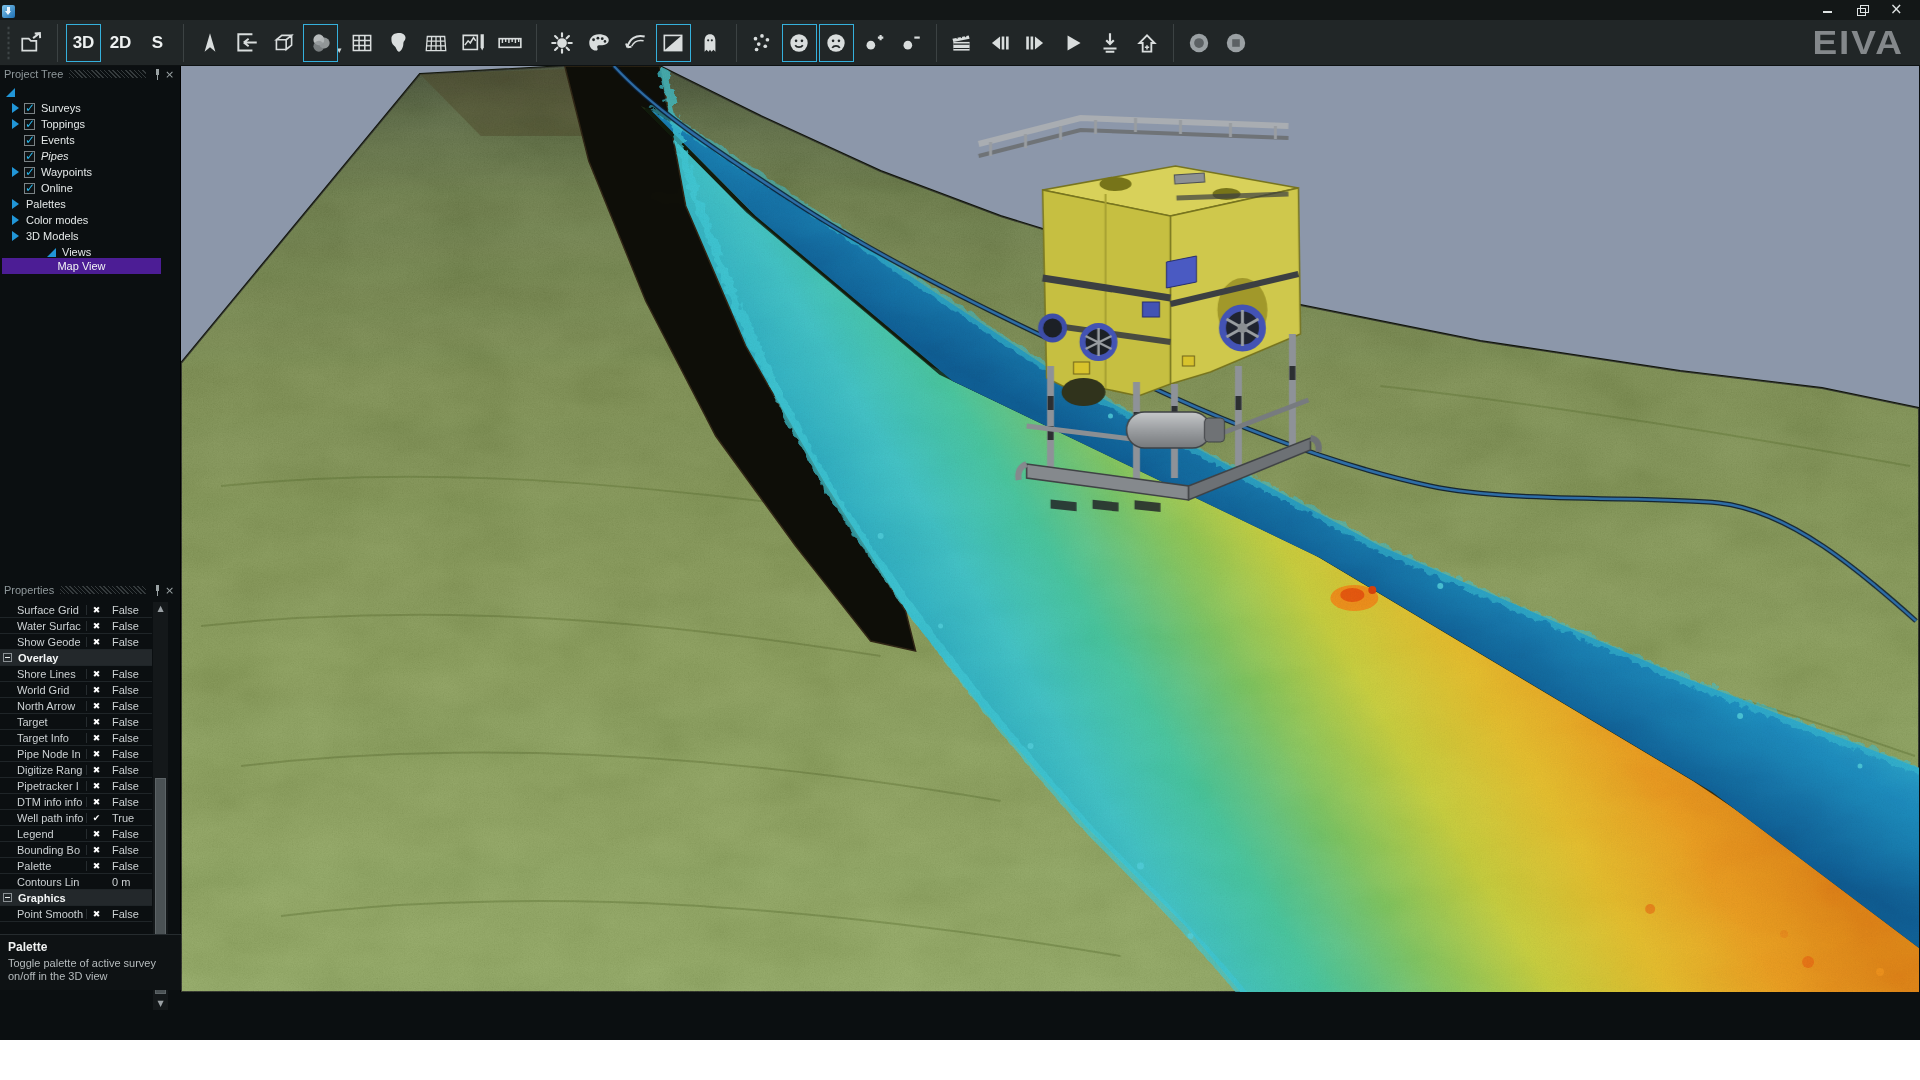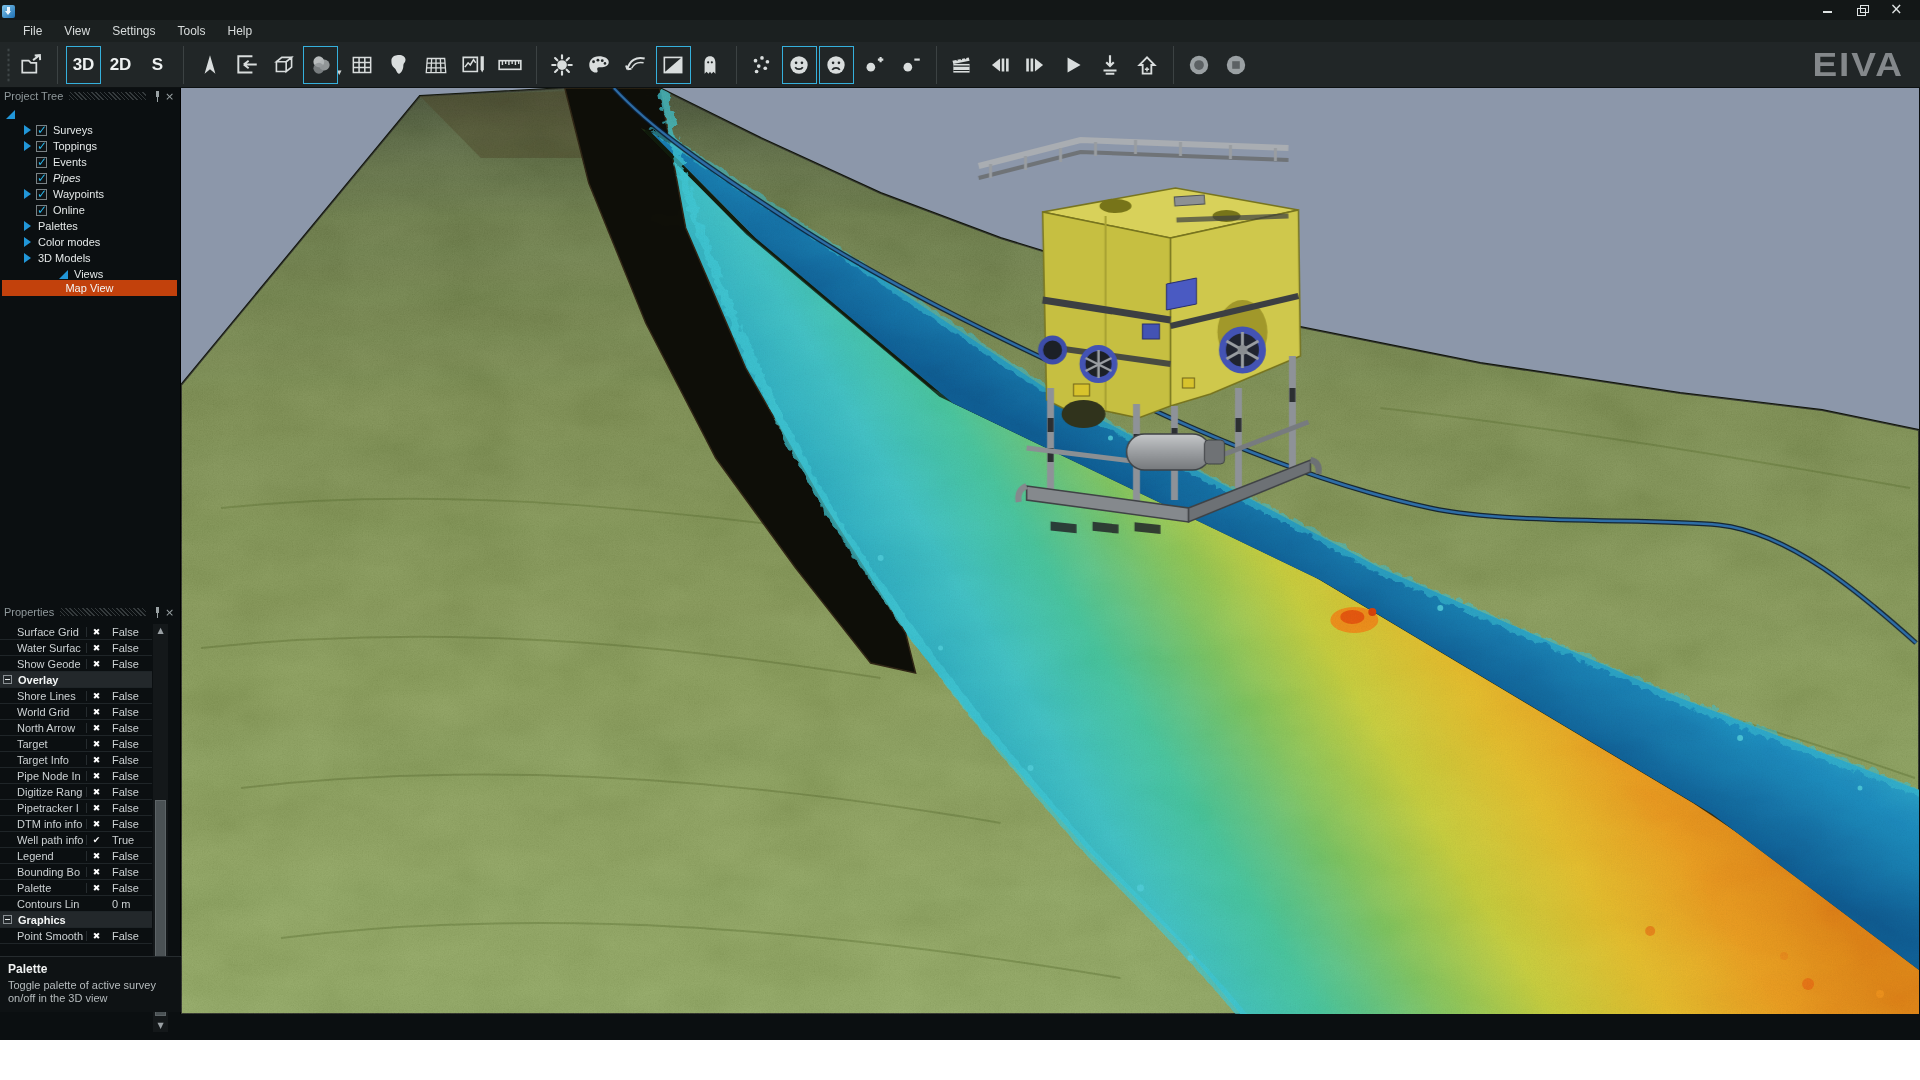--- a/index.html
+++ b/index.html
@@ -39,29 +39,29 @@
   .left-col{position:relative;width:181px;background:#0b0f11;flex:0 0 181px;border-right:1px solid #000;}
   .panel-title{position:absolute;left:0;width:100%;height:16px;display:flex;align-items:center;padding:0 4px;}
   .panel-title .pt-label{color:#8f989b;font-size:11px;white-space:nowrap;}
   .pt-hatch{flex:1;height:8px;margin:0 6px;background:repeating-linear-gradient(45deg,rgba(160,170,172,.28) 0 1px,transparent 1px 3px);}
   .pt-icon{color:#9aa2a4;font-size:11px;width:13px;text-align:center;cursor:default;font-family:"DejaVu Sans",sans-serif;}
   .pin-icon{position:relative;width:11px;height:11px;}
   .pin-icon:before{content:"";position:absolute;left:4px;top:0;width:3px;height:6px;background:#9aa2a4;}
   .pin-icon:after{content:"";position:absolute;left:5px;top:6px;width:1px;height:5px;background:#9aa2a4;}
 
   
-  .tree-row{position:absolute;left:0;width:100%;height:16px;display:flex;align-items:center;padding-left:22px;}
+  .tree-row{position:absolute;left:0;width:100%;height:16px;display:flex;align-items:center;padding-left:10px;}
   .tree-root{padding-left:5px;}
   .exp{width:12px;height:10px;position:relative;flex:0 0 12px;}
   .exp.collapsed:after{content:"";position:absolute;left:2px;top:0;border:5px solid transparent;border-left:7px solid #2196d8;}
   .exp.expanded:after{content:"";position:absolute;left:1px;top:1px;border-left:9px solid transparent;border-bottom:9px solid #2196d8;}
   .cbx{width:11px;height:11px;border:1px solid #7a8285;background:#0e1214;margin:0 2px;position:relative;flex:0 0 11px;}
   .cbx:after{content:"✓";position:absolute;left:0px;top:-3px;color:#29b6ea;font-size:12px;font-weight:bold;font-family:"DejaVu Sans",sans-serif;}
   .tree-label{color:#e4e8e8;font-size:11px;margin-left:4px;white-space:nowrap;}
-  .tree-view-row{position:absolute;left:2px;width:175px;height:16px;background:#c2410c;color:#f2f4f4;font-size:11px;display:flex;align-items:center;justify-content:center;cursor:default;}
+  .tree-view-row{position:absolute;left:2px;width:159px;height:16px;background:#4c1d95;color:#f2f4f4;font-size:11px;display:flex;align-items:center;justify-content:center;cursor:default;}
 
   
   .prop-row{position:absolute;left:0;width:152px;height:16px;display:flex;align-items:center;border-bottom:1px solid #1f2528;}
   .prop-label{width:68px;padding-left:17px;color:#ccd1d3;font-size:11px;white-space:nowrap;overflow:hidden;flex:0 0 86px;}
   .prop-mid{width:20px;text-align:center;color:#fff;font-size:9px;font-weight:bold;border-left:1px solid #262c2f;flex:0 0 20px;font-family:"DejaVu Sans",sans-serif;}
   .prop-val{padding-left:6px;color:#ccd1d3;font-size:11px;}
   .prop-row.group{background:#23282b;}
   .prop-row.group .g-label{color:#f4f6f6;font-weight:bold;font-size:11px;margin-left:6px;}
   .g-box{width:9px;height:9px;border:1px solid #8a9094;margin-left:3px;position:relative;flex:0 0 9px;}
   .g-box:after{content:"";position:absolute;left:1px;top:3px;width:5px;height:1px;background:#e8ecec;}
@@ -90,27 +90,20 @@
 
   <div class="titlebar">
     <div class="appicon"></div>
     <div class="wincontrols">
       <div class="winbtn min"></div>
       <div class="winbtn restore"></div>
       <div class="winbtn close">×</div>
     </div>
   </div>
 
-  <div class="menubar" id="menubar">
-      <div class="menu-item">File</div>
-      <div class="menu-item">View</div>
-      <div class="menu-item">Settings</div>
-      <div class="menu-item">Tools</div>
-      <div class="menu-item">Help</div>
-    </div>
 
   <div class="toolbar" id="toolbar">
       <div class="tb-handle"></div>
       <div class="tb-btn">
         <svg viewBox="0 0 24 24">
           <path d="M3 19 V8 h6 l2 2 h5 v9 z" fill="none" stroke="#d9dddd" stroke-width="1.6"></path>
           <path d="M13 7.5 l6 -4.5 m-4.5 0.3 l4.8 -0.4 0.2 4.6" fill="none" stroke="#d9dddd" stroke-width="1.8"></path>
         </svg>
       </div>
       <div class="tb-sep"></div>

